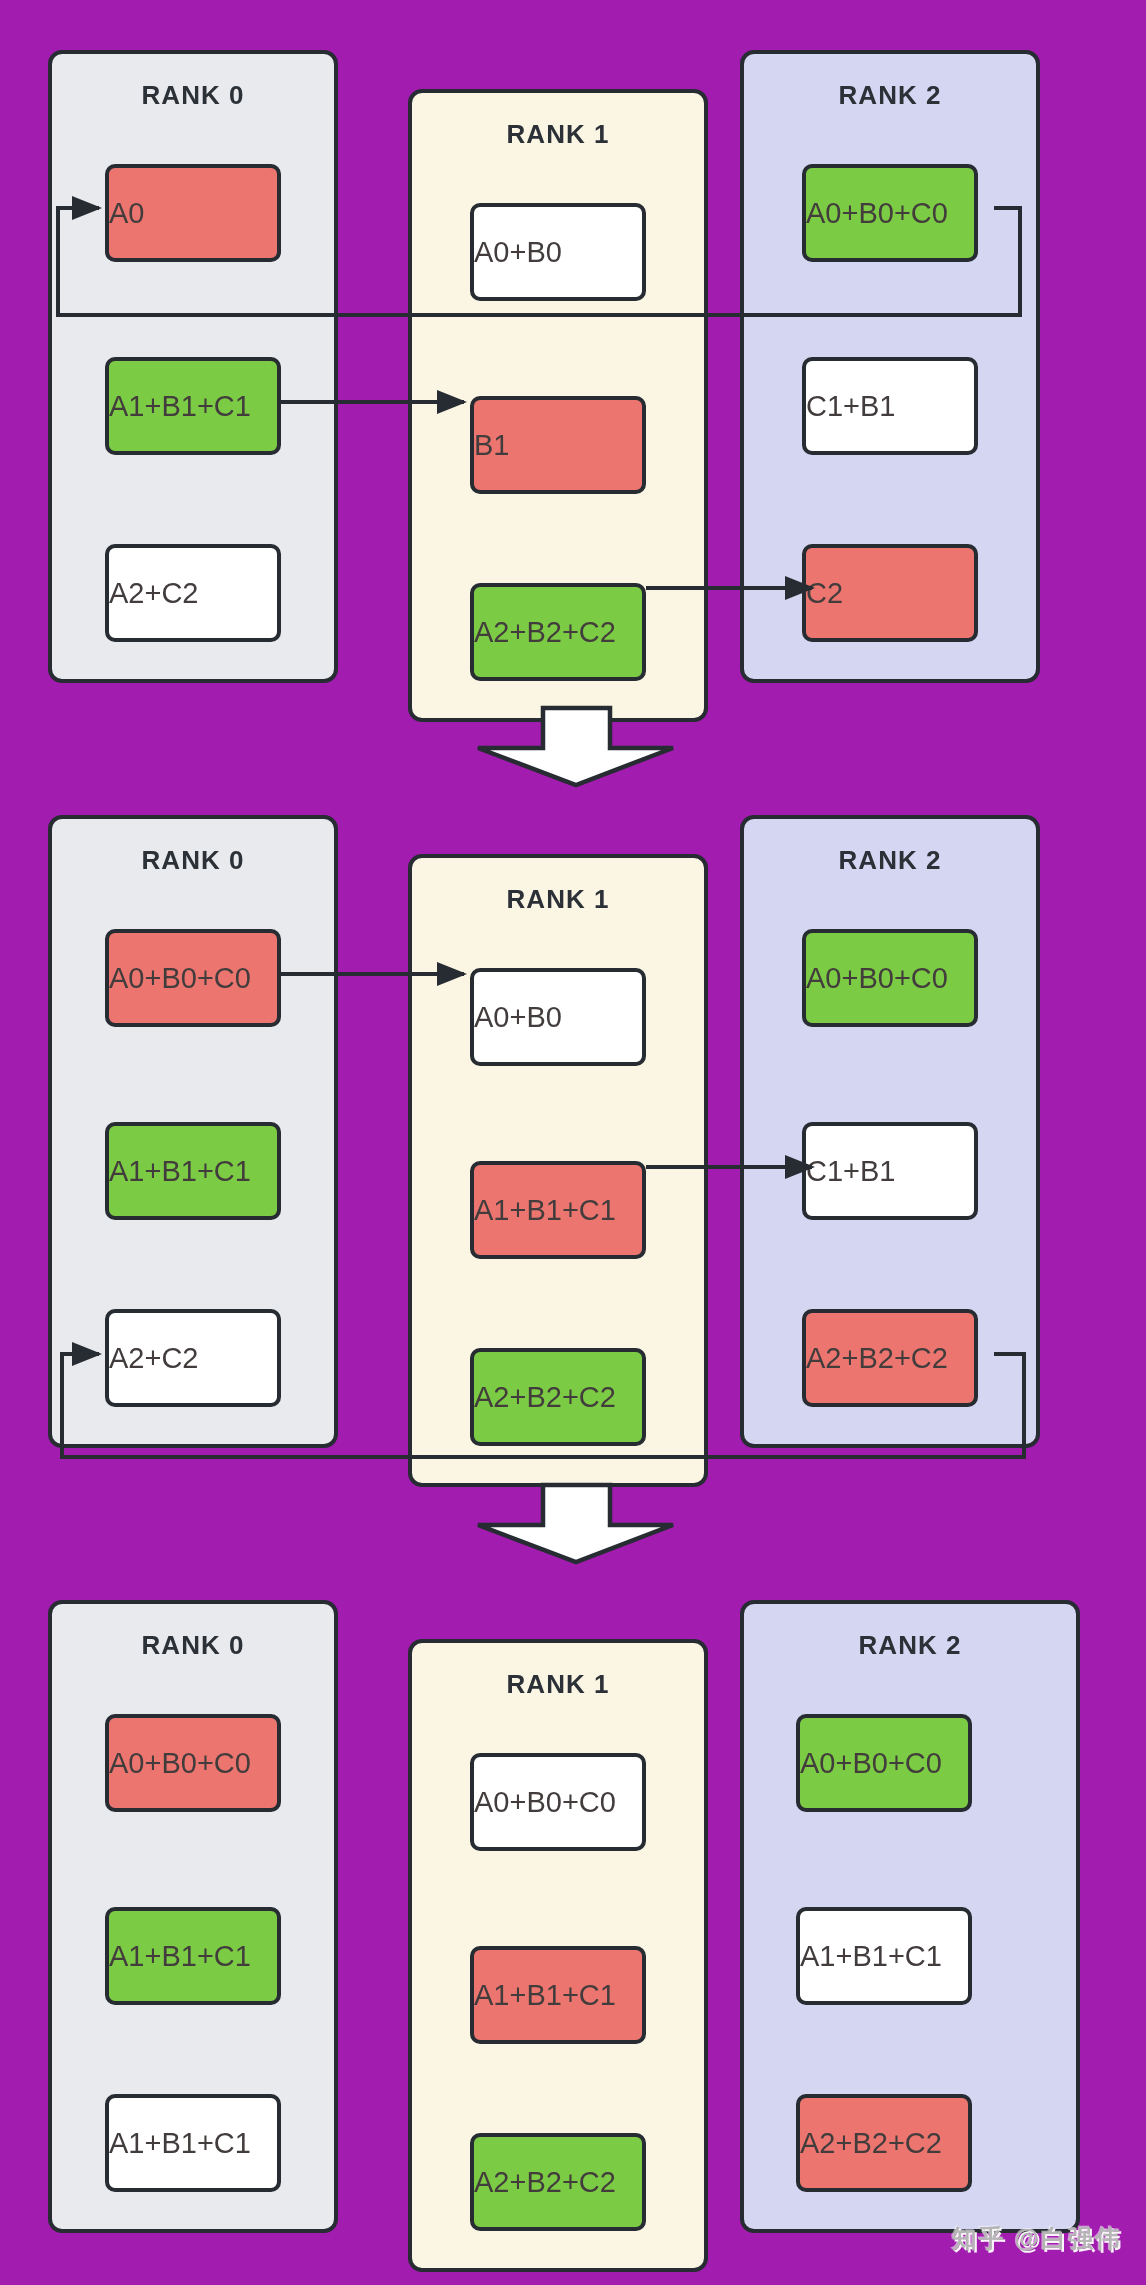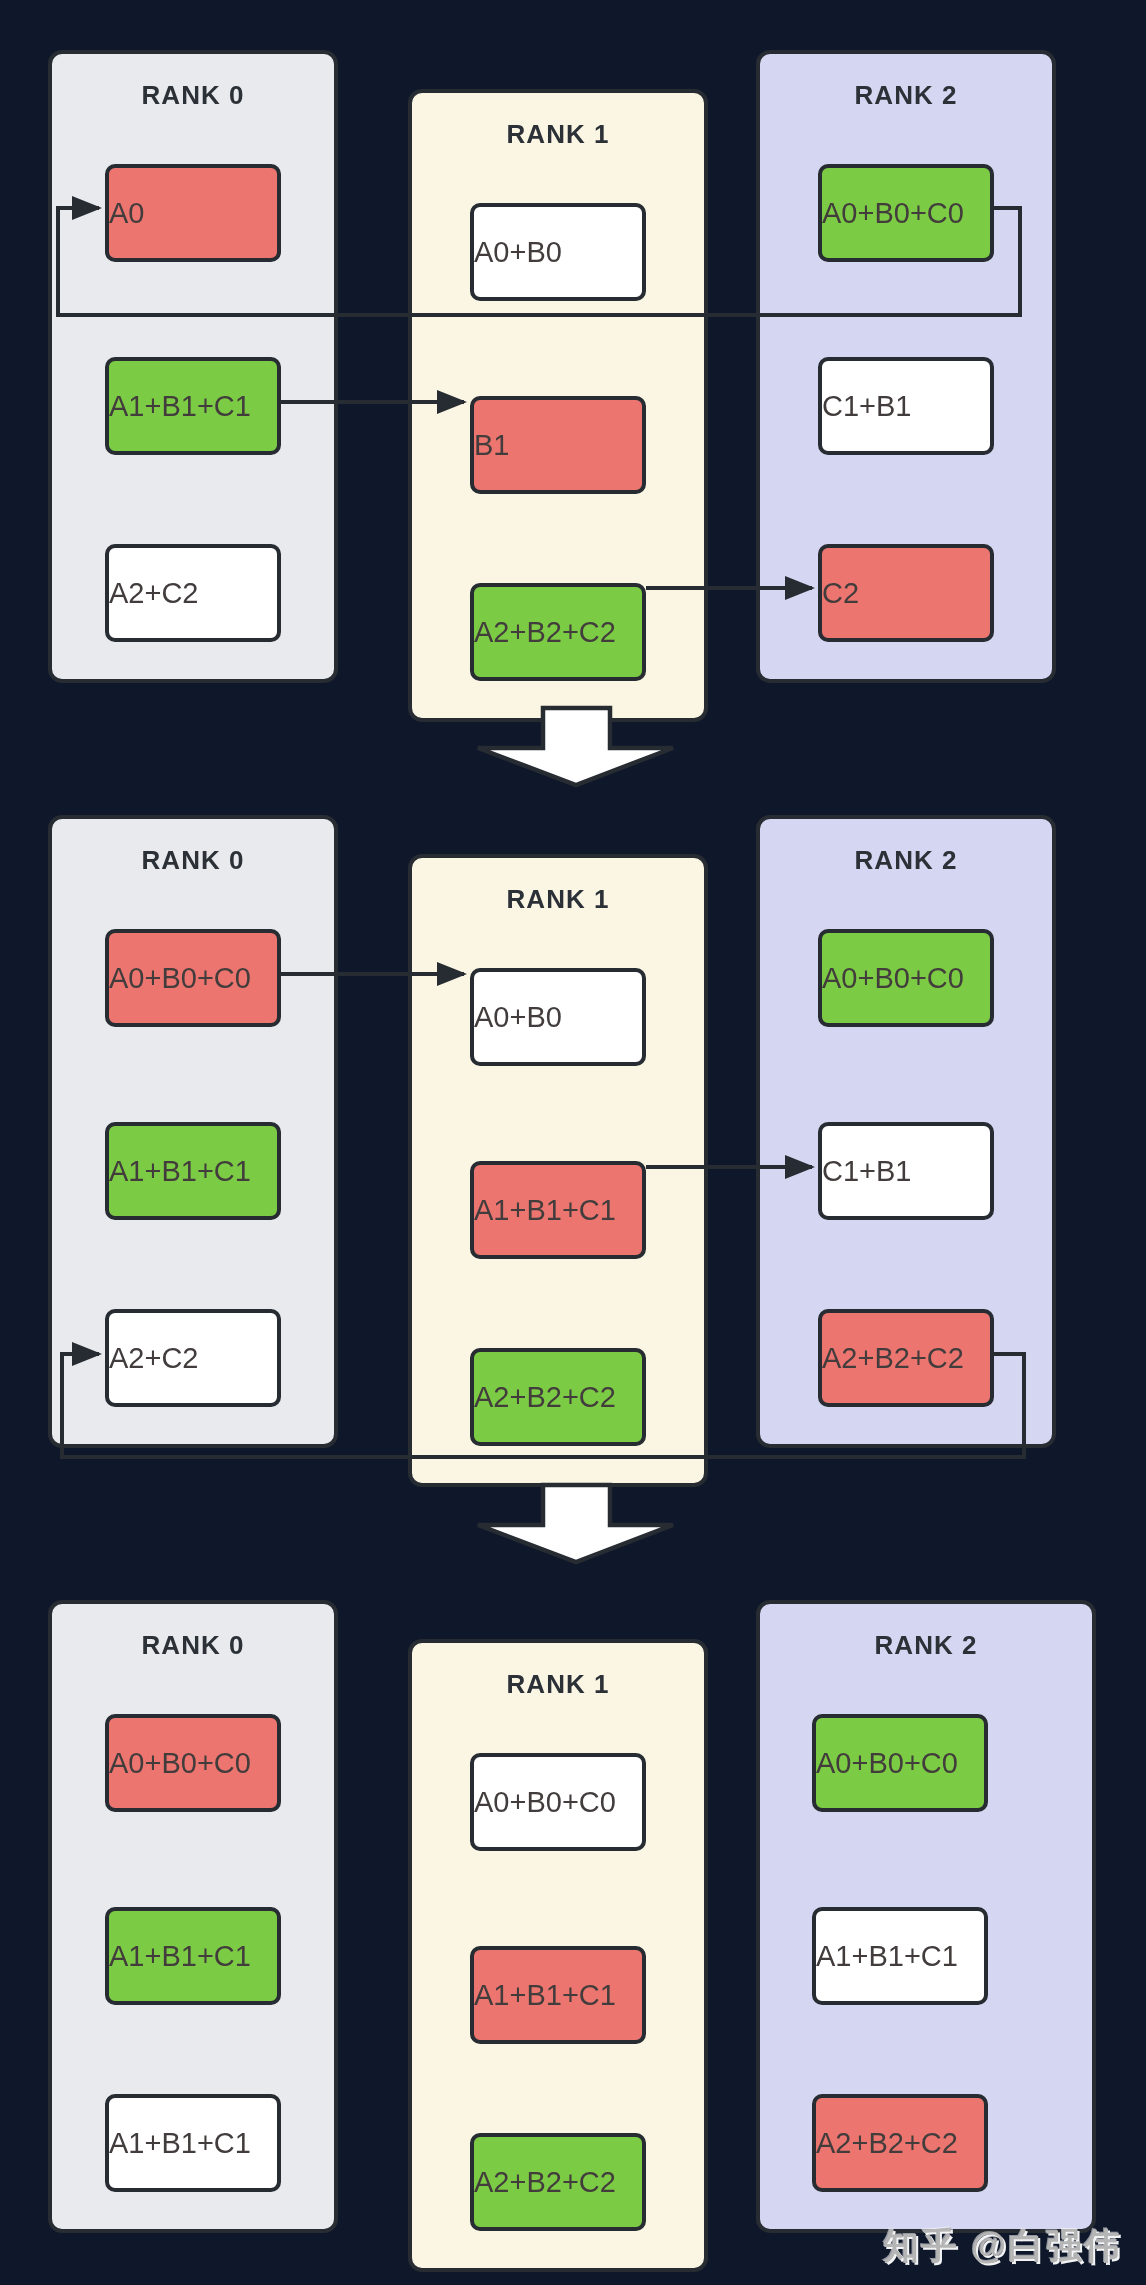--- a/index.html
+++ b/index.html
@@ -1,49 +1,49 @@
 <!DOCTYPE html>
 <html><head>
 <meta charset="utf-8">
 <style>
   html,body{margin:0;padding:0;}
   body{width:1146px;height:2285px;background:#ffffff;
        font-family:"Liberation Sans","DejaVu Sans",sans-serif;}
-  .page{position:relative;width:1146px;height:2285px;overflow:hidden;background:#0f172a;}
+  .page{position:relative;width:1146px;height:2285px;overflow:hidden;background:#a21caf;}
 
   .stage{position:absolute;left:0;width:1146px;height:633px;}
   .stage.s1{top:50px;} .stage.s2{top:815px;} .stage.s3{top:1600px;}
 
   .panel{position:absolute;top:0;height:633px;border:4px solid #272c33;
          border-radius:14px;box-sizing:border-box;}
   .panel[data-theme="gray"]{background:#e8eaed;}
   .panel[data-theme="cream"]{background:#faf6e3;margin-top:39px;}
   .panel[data-theme="lavender"]{background:#d5d6f2;}
   .c0{left:48px;width:290px;}
   .c1{left:408px;width:300px;}
-  .c2{left:756px;width:300px;}
+  .c2{left:740px;width:300px;}
   .stage.s3 .c2{width:340px;}
 
   .panel-title{position:absolute;top:26px;left:0;width:100%;margin:0;text-align:center;
                font-size:26px;font-weight:bold;color:#2c3138;letter-spacing:1px;}
 
   .box{position:absolute;left:50%;margin-left:-88px;width:176px;height:98px;
        border:4px solid #272c33;border-radius:10px;box-sizing:border-box;
        display:flex;align-items:center;justify-content:flex-start;}
   .stage.s3 .c2 .box{left:52px;margin-left:0;}
   .box[data-color="red"]{background:#ec766f;}
   .box[data-color="green"]{background:#7ccb44;}
   .box[data-color="white"]{background:#ffffff;}
   .r0{top:110px;} .r1{top:303px;} .r2{top:490px;}
   .box-label{font-size:29px;color:#423c3c;}
 
   .overlay{position:absolute;top:0;left:0;z-index:5;pointer-events:none;}
 
   .watermark{position:absolute;top:2222px;right:24px;z-index:9;
-             font-size:36px;font-weight:bold;color:#b5b5b5;letter-spacing:2px;
+             font-size:25px;font-weight:bold;color:#b5b5b5;letter-spacing:2px;
              text-shadow:2px 2px 0 rgba(255,255,255,0.95), -1px -1px 0 rgba(255,255,255,0.55);}
 </style>
 </head>
 <body>
 
 <div class="page">
 
   <section class="stage s1">
     <div class="panel c0" data-theme="gray">
       <h2 class="panel-title">RANK 0</h2>

